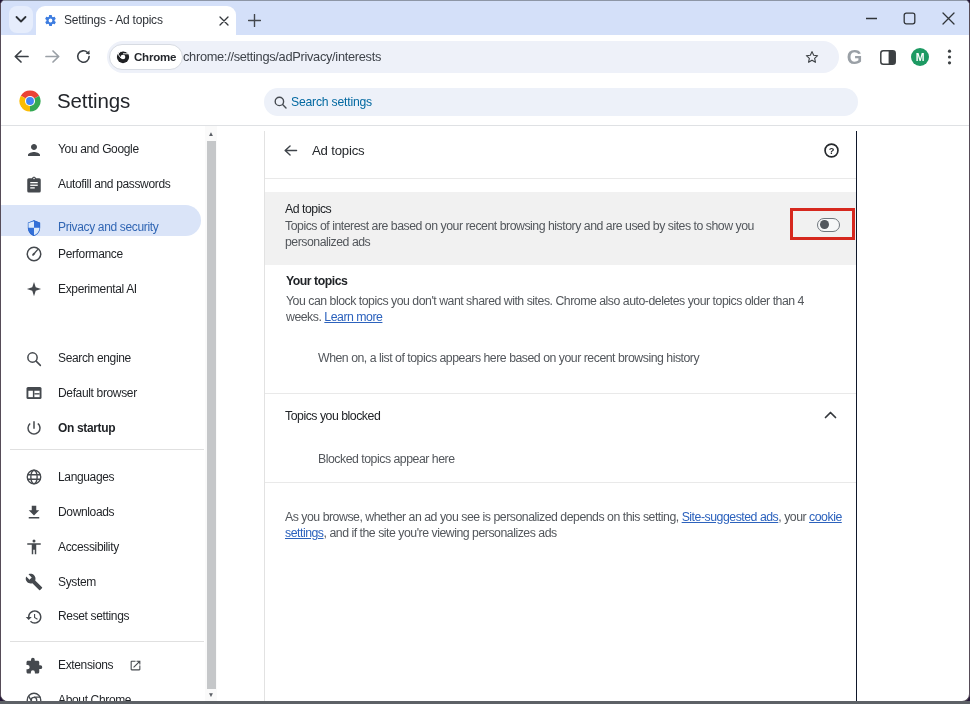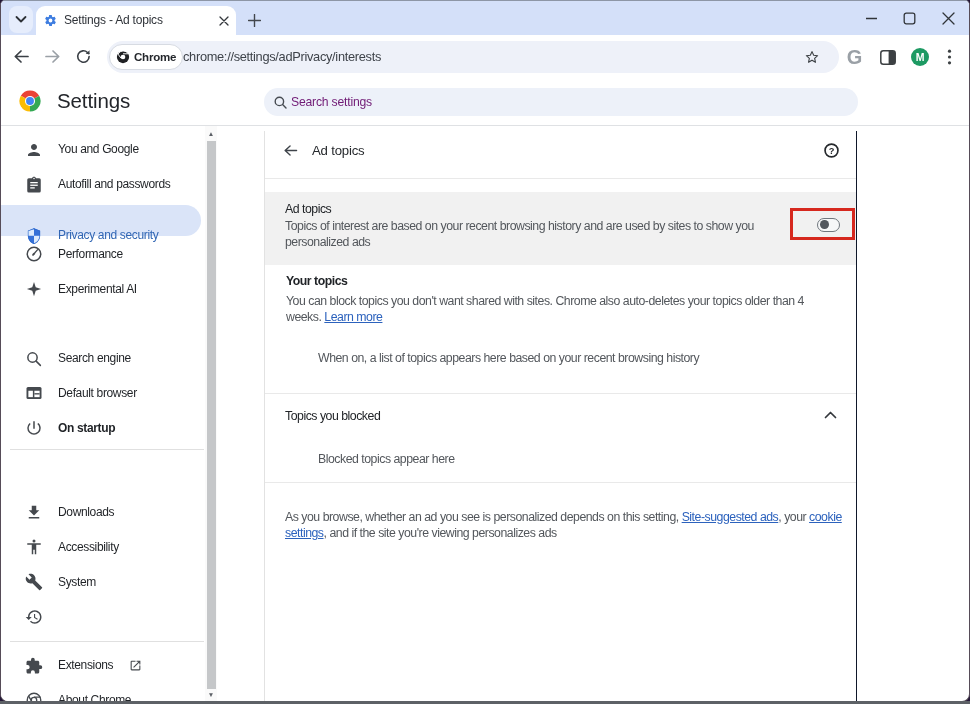--- a/index.html
+++ b/index.html
@@ -19,21 +19,21 @@
 
 #toolbar { position:absolute; left:0; top:34px; width:968px; height:44px; background:#fff; }
 #omnibox { position:absolute; left:106px; top:6px; width:732px; height:32px; border-radius:16px; background:#eef1f9; }
 #chip { position:absolute; left:2px; top:3px; width:74px; height:26px; background:#fff; border:1px solid #d7dbe2; border-radius:13px; }
 #chiptxt { position:absolute; left:24px; top:0; height:24px; line-height:24px; font-weight:bold; font-size:11.5px; color:#24272c; letter-spacing:-0.2px;}
 #url { position:absolute; left:76px; top:0; height:32px; line-height:32px; font-size:12.8px; color:#3e434a; letter-spacing:-0.3px; }
 
 #shead { position:absolute; left:0; top:78px; width:968px; height:46px; background:#fff; }
 #stitle { position:absolute; left:56px; top:10px; font-size:20.5px; color:#23262b; letter-spacing:-0.1px; }
 #spill { position:absolute; left:263px; top:9px; width:594px; height:28px; border-radius:14px; background:#edf1f9; }
-#sph { position:absolute; left:27px; top:0; height:36px; line-height:28px; font-size:12.2px; color:#701a75; letter-spacing:-0.2px; }
+#sph { position:absolute; left:27px; top:0; height:36px; line-height:28px; font-size:12.2px; color:#0369a1; letter-spacing:-0.2px; }
 #hdiv { position:absolute; left:0; top:124px; width:968px; height:1px; background:#dfe1e4; }
 
 #nav { position:absolute; left:0; top:125px; width:216px; height:577px; background:#fff; }
 .nitem { position:absolute; left:0; width:204px; height:35px; }
 .nicon { position:absolute; left:24px; top:50%; margin-top:-9px; width:18px; height:18px; }
 .ntext { position:absolute; left:57px; top:0; height:35px; line-height:35px; font-size:12px; color:#1f2226; letter-spacing:-0.35px; white-space:nowrap; }
 #selpill { position:absolute; left:0; top:79px; width:200px; height:31px; background:#dae4f8; border-radius:0 16px 16px 0; }
 .ndiv { position:absolute; left:9px; width:194px; height:1px; background:#e0e0e0; }
 
 #nsb { position:absolute; left:204px; top:125px; width:12px; height:577px; background:#fafafa; }
@@ -153,21 +153,21 @@
       </div>
     <div class="nitem" style="top:41px;">
         <svg class="nicon" viewBox="0 0 24 24">
           <path fill="#45494e" d="M19 3h-4.18C14.4 1.84 13.3 1 12 1s-2.4.84-2.82 2H5a2 2 0 0 0-2 2v15a2 2 0 0 0 2 2h14a2 2 0 0 0 2-2V5a2 2 0 0 0-2-2zm-7-.75a1 1 0 1 1 0 2 1 1 0 0 1 0-2z"></path>
           <rect x="7" y="8" width="10" height="1.7" fill="#fff"></rect>
           <rect x="7" y="11.5" width="10" height="1.7" fill="#fff"></rect>
           <rect x="7" y="15" width="6" height="1.7" fill="#fff"></rect>
         </svg>
         <div class="ntext" style="">Autofill and passwords</div>
       </div>
-    <div class="nitem" style="top:92px;">
+    <div class="nitem" style="top:84px;">
         <svg class="nicon" viewBox="0 0 24 24">
           <defs>
             <clipPath id="shc">
               <path d="M12 1.8 3.8 4.9V11.3c0 5.2 3.5 10 8.2 11.2 4.7-1.2 8.2-6 8.2-11.2V4.9z"></path>
             </clipPath>
           </defs>
           <g clip-path="url(#shc)">
             <rect x="0" y="0" width="24" height="24" fill="#3470d8"></rect>
             <rect x="3" y="3" width="9" height="8.7" fill="#dceafc"></rect>
             <rect x="12" y="11.7" width="9" height="12" fill="#dceafc"></rect>
@@ -206,20 +206,28 @@
         </svg>
         <div class="ntext" style="">Default browser</div>
       </div>
     <div class="nitem" style="top:284.5px;font-weight:bold;">
         <svg class="nicon" viewBox="0 0 24 24">
           <path fill="#45494e" d="M13 3h-2v10h2V3zm4.83 2.17-1.42 1.42A6.92 6.92 0 0 1 19 12c0 3.87-3.13 7-7 7s-7-3.13-7-7c0-2.05.88-3.9 2.58-5.42L6.17 5.17A8.93 8.93 0 0 0 3 12a9 9 0 0 0 18 0c0-2.74-1.23-5.18-3.17-6.83z"></path>
         </svg>
         <div class="ntext" style="">On startup</div>
       </div>
     <div class="ndiv" style="top:323px;"></div>
+    <div class="nitem" style="top:333.5px;">
+        <svg class="nicon" viewBox="0 0 24 24">
+          <circle cx="12" cy="12" r="9" fill="none" stroke="#45494e" stroke-width="1.8"></circle>
+          <ellipse cx="12" cy="12" rx="4.2" ry="9" fill="none" stroke="#45494e" stroke-width="1.8"></ellipse>
+          <path d="M3.5 9h17M3.5 15h17" stroke="#45494e" stroke-width="1.8" fill="none"></path>
+        </svg>
+        <div class="ntext" style="">Languages</div>
+      </div>
     <div class="nitem" style="top:368.5px;">
         <svg class="nicon" viewBox="0 0 24 24">
           <path fill="#45494e" d="M19 9.5h-4v-6H9v6H5l7 7 7-7zM5 18.5v2h14v-2H5z"></path>
         </svg>
         <div class="ntext" style="">Downloads</div>
       </div>
     <div class="nitem" style="top:403.5px;">
         <svg class="nicon" viewBox="0 0 24 24">
           <circle cx="12" cy="4" r="2" fill="#45494e"></circle>
           <path fill="#45494e" d="M21 9h-6v12.5h-2v-6h-2v6H9V9H3V7h18v2z"></path>
@@ -229,20 +237,21 @@
     <div class="nitem" style="top:438.5px;">
         <svg class="nicon" viewBox="0 0 24 24">
           <path fill="#45494e" d="M22.7 19l-9.1-9.1c.9-2.3.4-5-1.5-6.9-2-2-5-2.4-7.4-1.3L9 6 6 9 1.6 4.7C.4 7.1.9 10.1 2.9 12.1c1.9 1.9 4.6 2.4 6.9 1.5l9.1 9.1c.4.4 1 .4 1.4 0l2.3-2.3c.5-.4.5-1.1.1-1.4z"></path>
         </svg>
         <div class="ntext" style="">System</div>
       </div>
     <div class="nitem" style="top:473px;">
         <svg class="nicon" viewBox="0 0 24 24">
           <path fill="#45494e" d="M13 3c-4.97 0-9 4.03-9 9H1l3.89 3.89.07.14L9 12H6c0-3.87 3.13-7 7-7s7 3.13 7 7-3.13 7-7 7c-1.93 0-3.68-.79-4.94-2.06l-1.42 1.42A8.95 8.95 0 0 0 13 21c4.97 0 9-4.03 9-9s-4.03-9-9-9zm-1 5v5l4.28 2.54.72-1.21-3.5-2.08V8H12z"></path>
         </svg>
+        <div class="ntext" style="">Reset settings</div>
       </div>
     <div class="ndiv" style="top:515px;"></div>
     <div class="nitem" style="top:522px;">
         <svg class="nicon" viewBox="0 0 24 24">
           <path fill="#45494e" d="M20.5 11H19V7c0-1.1-.9-2-2-2h-4V3.5a2.5 2.5 0 0 0-5 0V5H4c-1.1 0-2 .9-2 2v3.8h1.5a2.7 2.7 0 0 1 0 5.4H2V20c0 1.1.9 2 2 2h3.8v-1.5a2.7 2.7 0 0 1 5.4 0V22H17c1.1 0 2-.9 2-2v-4h1.5a2.5 2.5 0 0 0 0-5z"></path>
         </svg>
         <div class="ntext" style="">Extensions</div>
         <svg class="abs" style="left:128px;top:11px" width="13" height="13" viewBox="0 0 24 24">
           <path fill="#45494e" d="M19 19H5V5h7V3H5a2 2 0 0 0-2 2v14a2 2 0 0 0 2 2h14c1.1 0 2-.9 2-2v-7h-2v7zM14 3v2h3.59l-9.83 9.83 1.41 1.41L19 6.41V10h2V3h-7z"></path>
         </svg>

